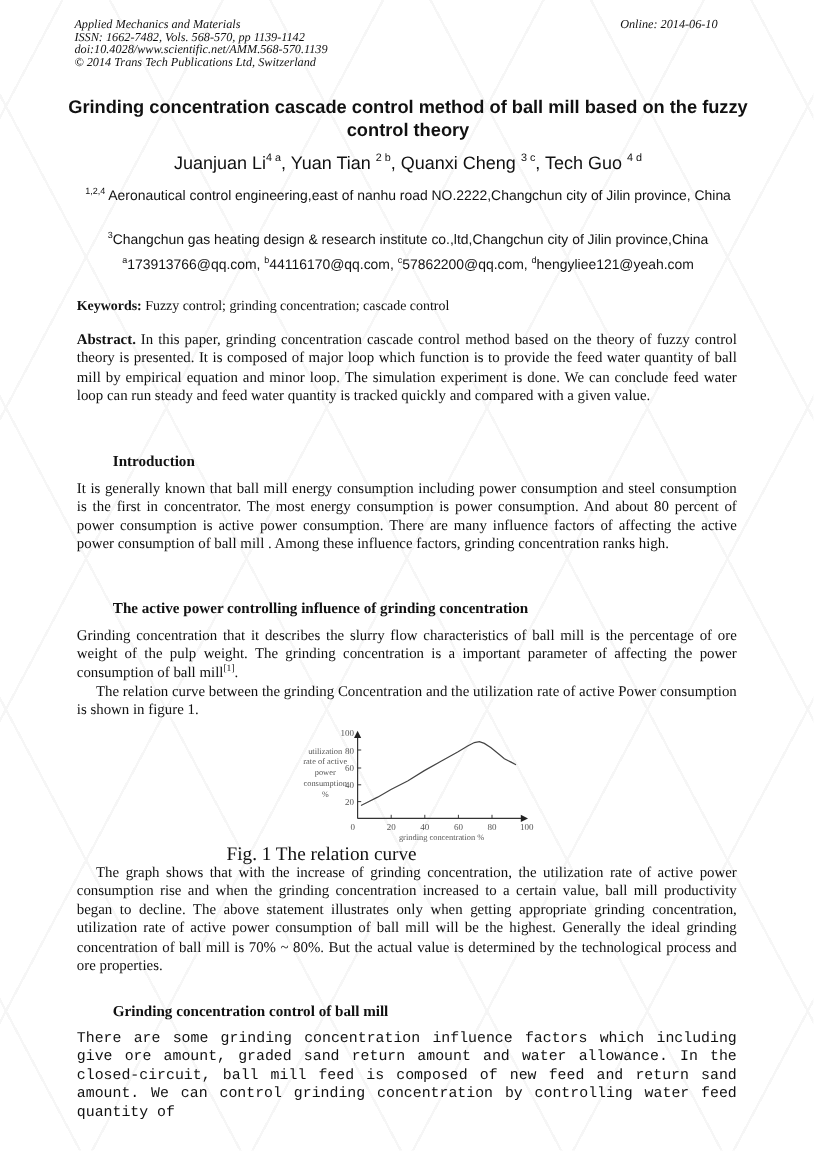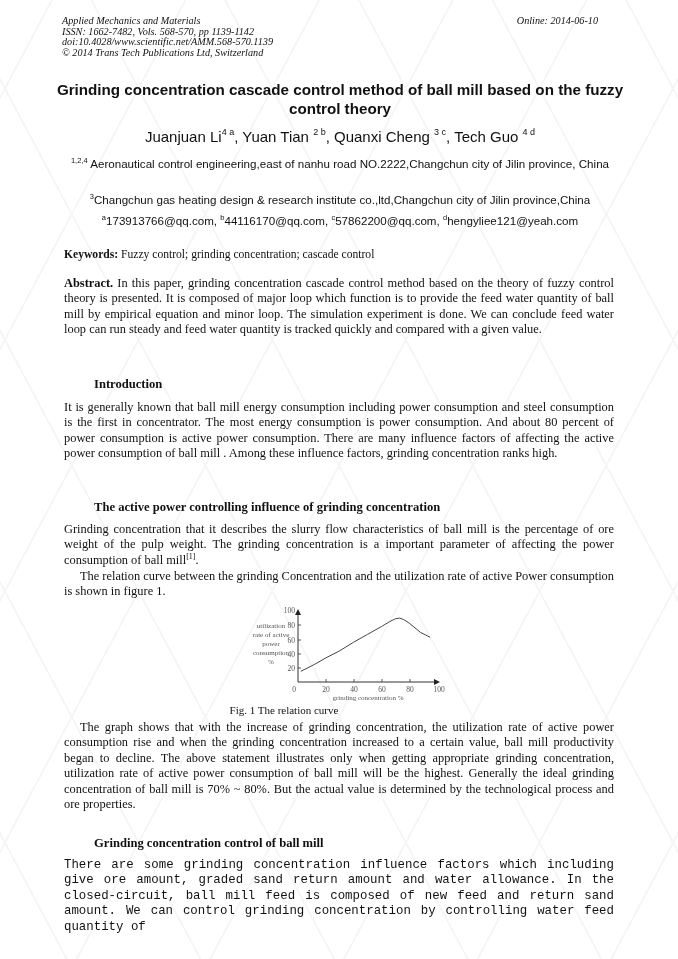--- a/index.html
+++ b/index.html
@@ -40,21 +40,21 @@
   .para {
     position: absolute; left: 64px; width: 550px; font-size: 12.4px; line-height: 15.4px;
     text-align: justify; margin: 0;
   }
   .para b { font-weight: bold; }
   .para sup { font-size: 8px; vertical-align: 5px; line-height: 0; }
   .indent { text-indent: 16px; }
   .heading { position: absolute; left: 64px; font-weight: bold; font-size: 12.6px; margin-left: 30px; }
   .chart { position: absolute; left: 235px; top: 602px; }
   .chart text { font-family: "Liberation Serif", serif; fill: #555; }
-  .caption { position: absolute; left: 16px; width: 536px; top: 704px; text-align: center; font-size: 11px; }
+  .caption { position: absolute; left: 0; width: 536px; top: 704px; text-align: center; font-size: 16px; }
 </style>
 </head>
 <body>
 
 <div class="watermark"></div>
 
 <div class="hdr hdr-left">
   <div>Applied Mechanics and Materials</div>
   <div>ISSN: 1662-7482, Vols. 568-570, pp 1139-1142</div>
   <div>doi:10.4028/www.scientific.net/AMM.568-570.1139</div>

